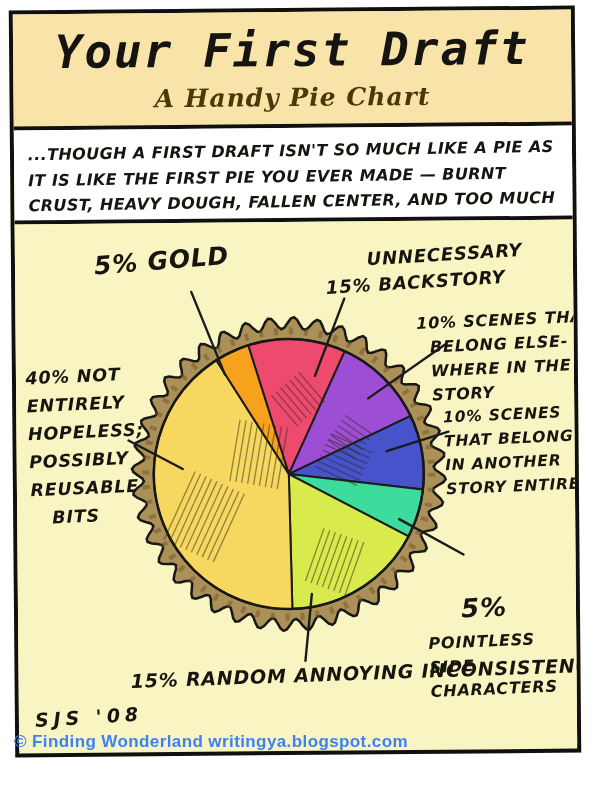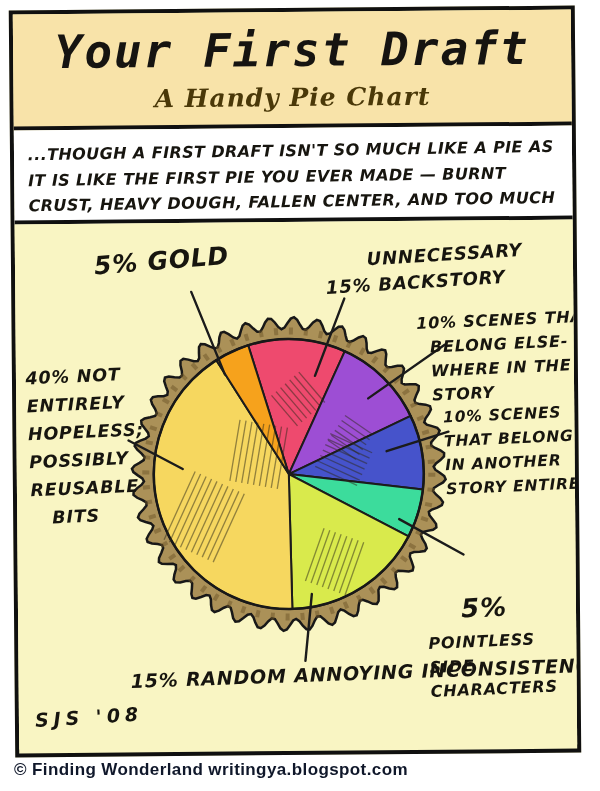--- a/index.html
+++ b/index.html
@@ -48,23 +48,23 @@
   .lbl-backstory{left:310px;top:22px;font-size:18px;transform:rotate(-3deg);}
   .lbl-elsewhere{left:402px;top:88px;font-size:16px;transform:rotate(-2deg);line-height:1.5;}
   .lbl-another{left:428px;top:182px;font-size:15.5px;transform:rotate(-2deg);line-height:1.55;}
   .lbl-side{left:410px;top:320px;font-size:16px;transform:rotate(-2deg);line-height:1.5;}
   .lbl-side .big{display:block;font-size:26px;padding-left:34px;margin-bottom:2px;}
   .lbl-inconsistencies{left:112px;top:438px;font-size:19px;transform:rotate(-1.5deg);}
   .lbl-hopeless{left:12px;top:138px;font-size:17.5px;line-height:1.6;transform:rotate(-2deg);}
   .lbl-signature{left:16px;top:480px;font-size:19px;letter-spacing:5px;transform:rotate(-3deg);}
   
   .footer{
-    position:absolute;left:14px;top:760px;width:572px;
+    position:absolute;left:14px;top:732px;width:572px;
     font-family:"Liberation Sans","DejaVu Sans",sans-serif;
-    font-weight:bold;font-size:17px;letter-spacing:0.4px;color:#0f172a;
+    font-weight:bold;font-size:17px;letter-spacing:0.4px;color:#3b82f6;
   }
 </style>
 </head>
 <body>
 
 <div class="poster">
 
   <div class="title-box">
     <div class="main-title">Your First Draft</div>
     <div class="sub-title">A Handy Pie Chart</div>

